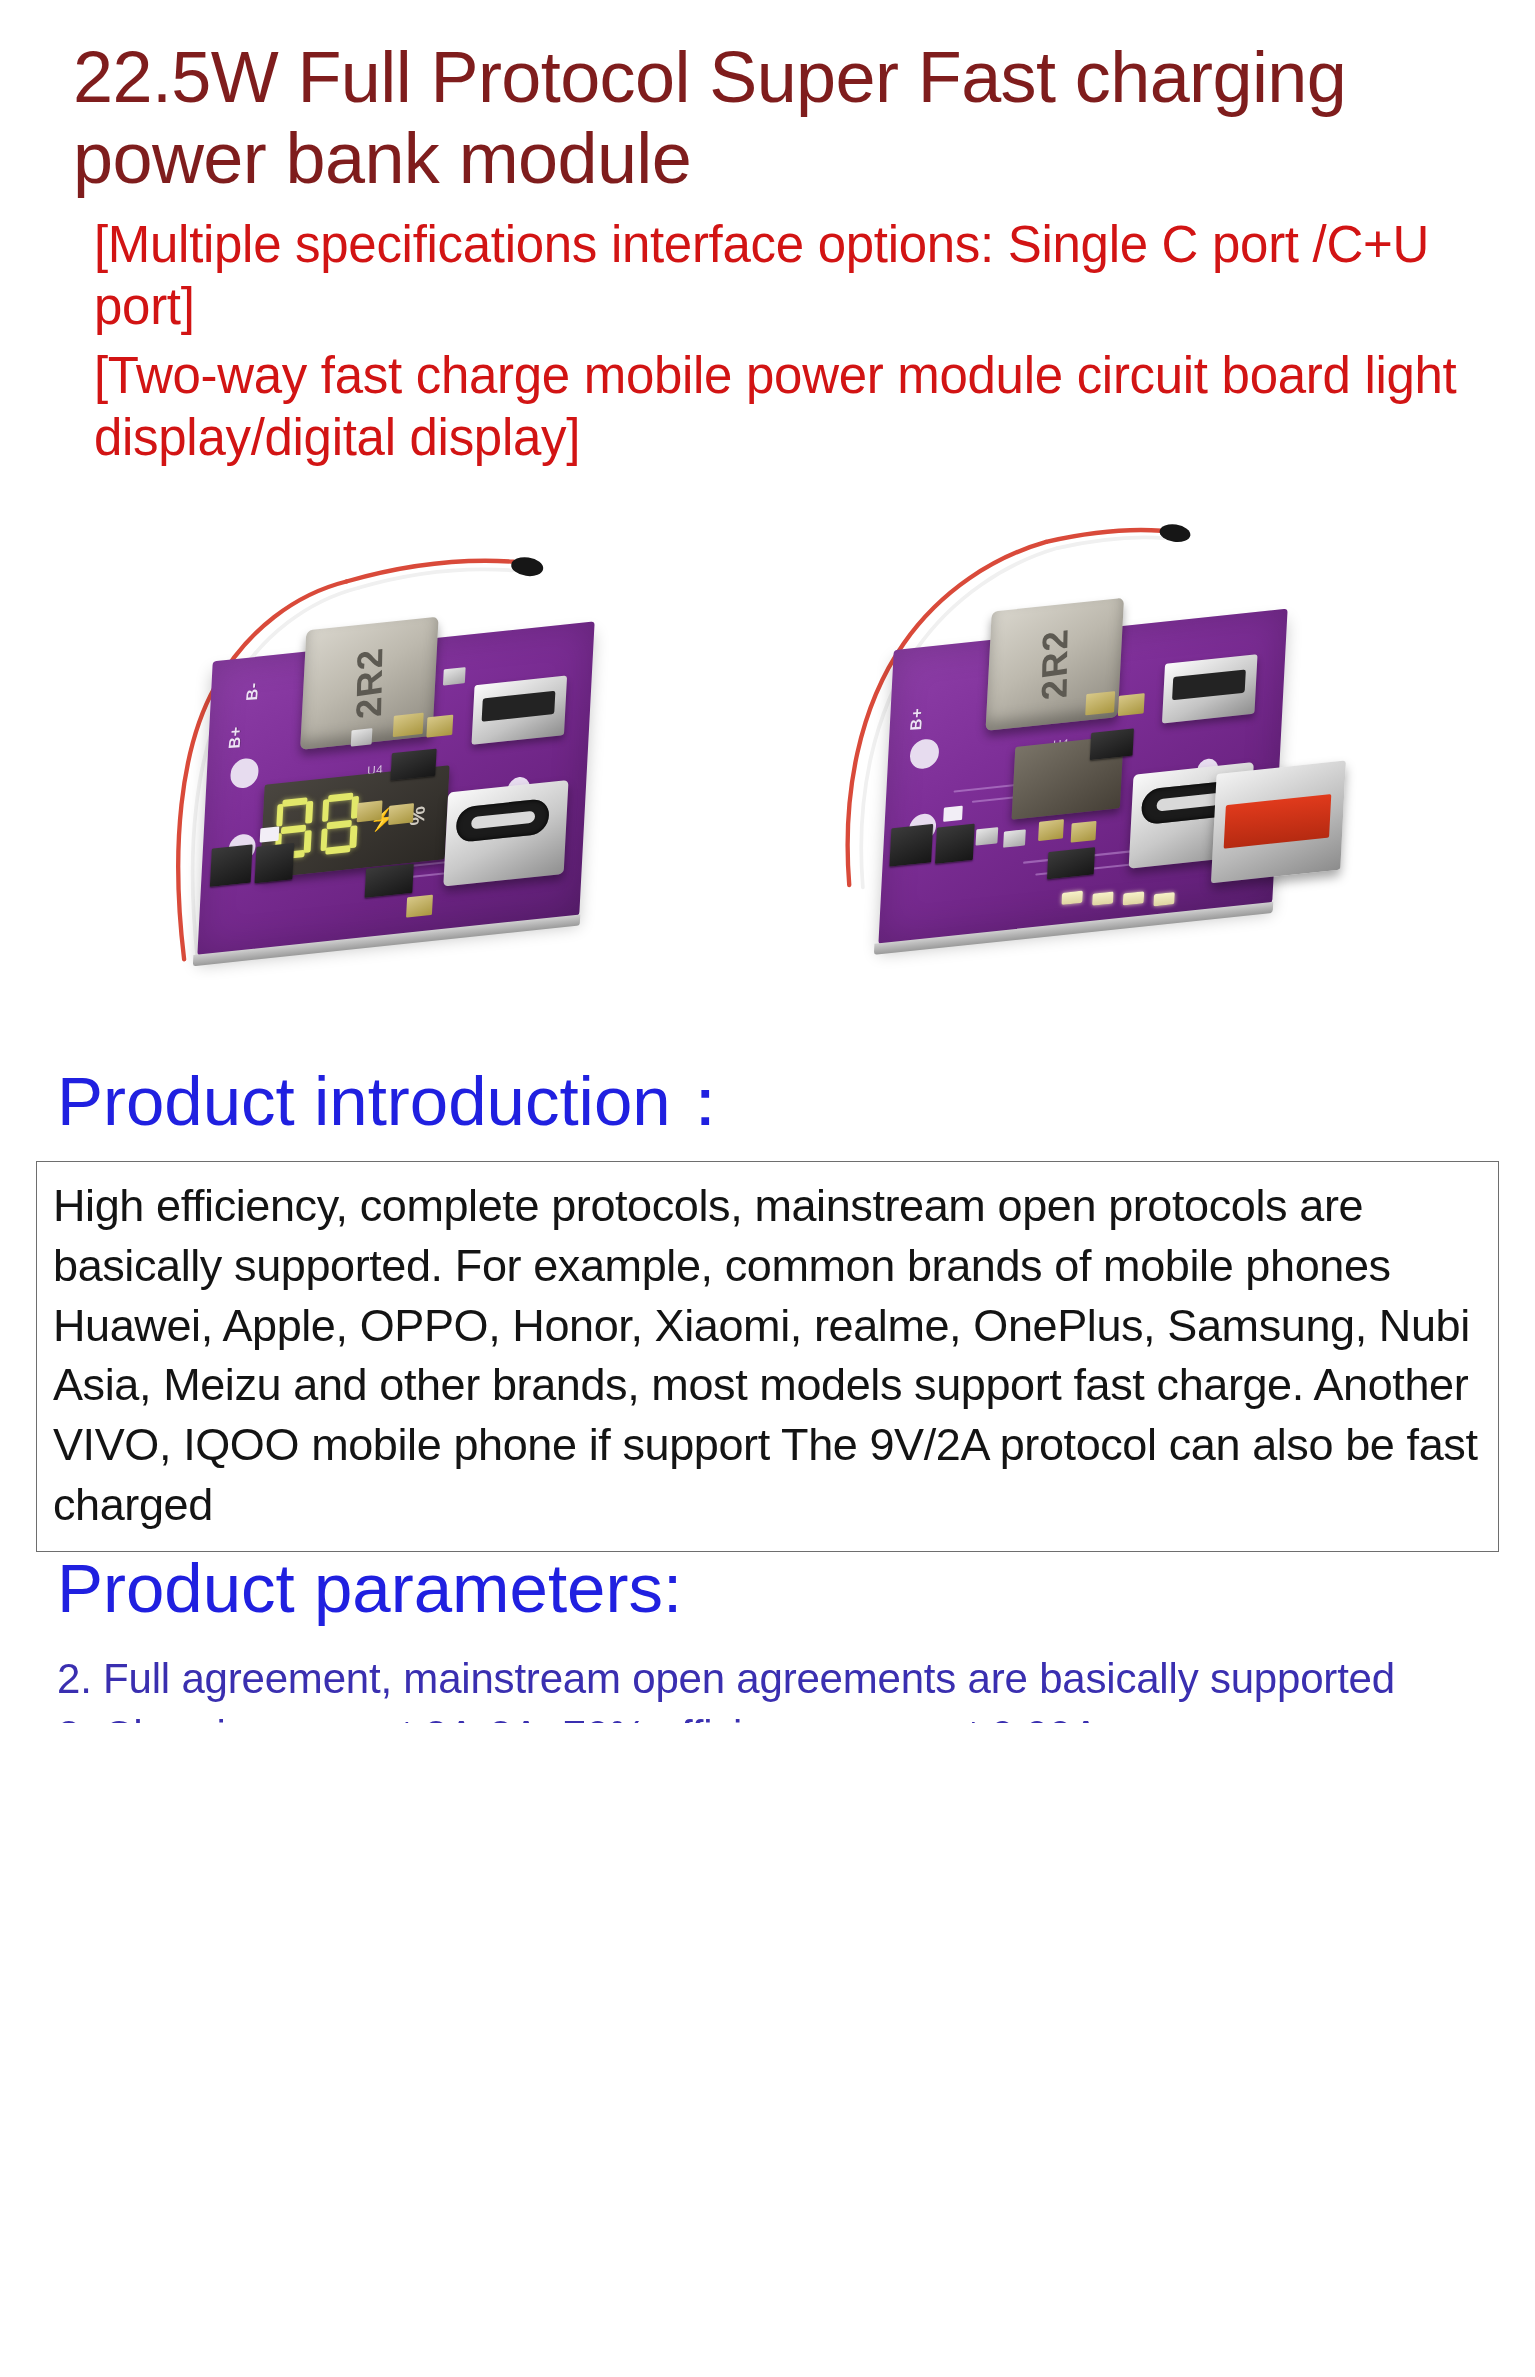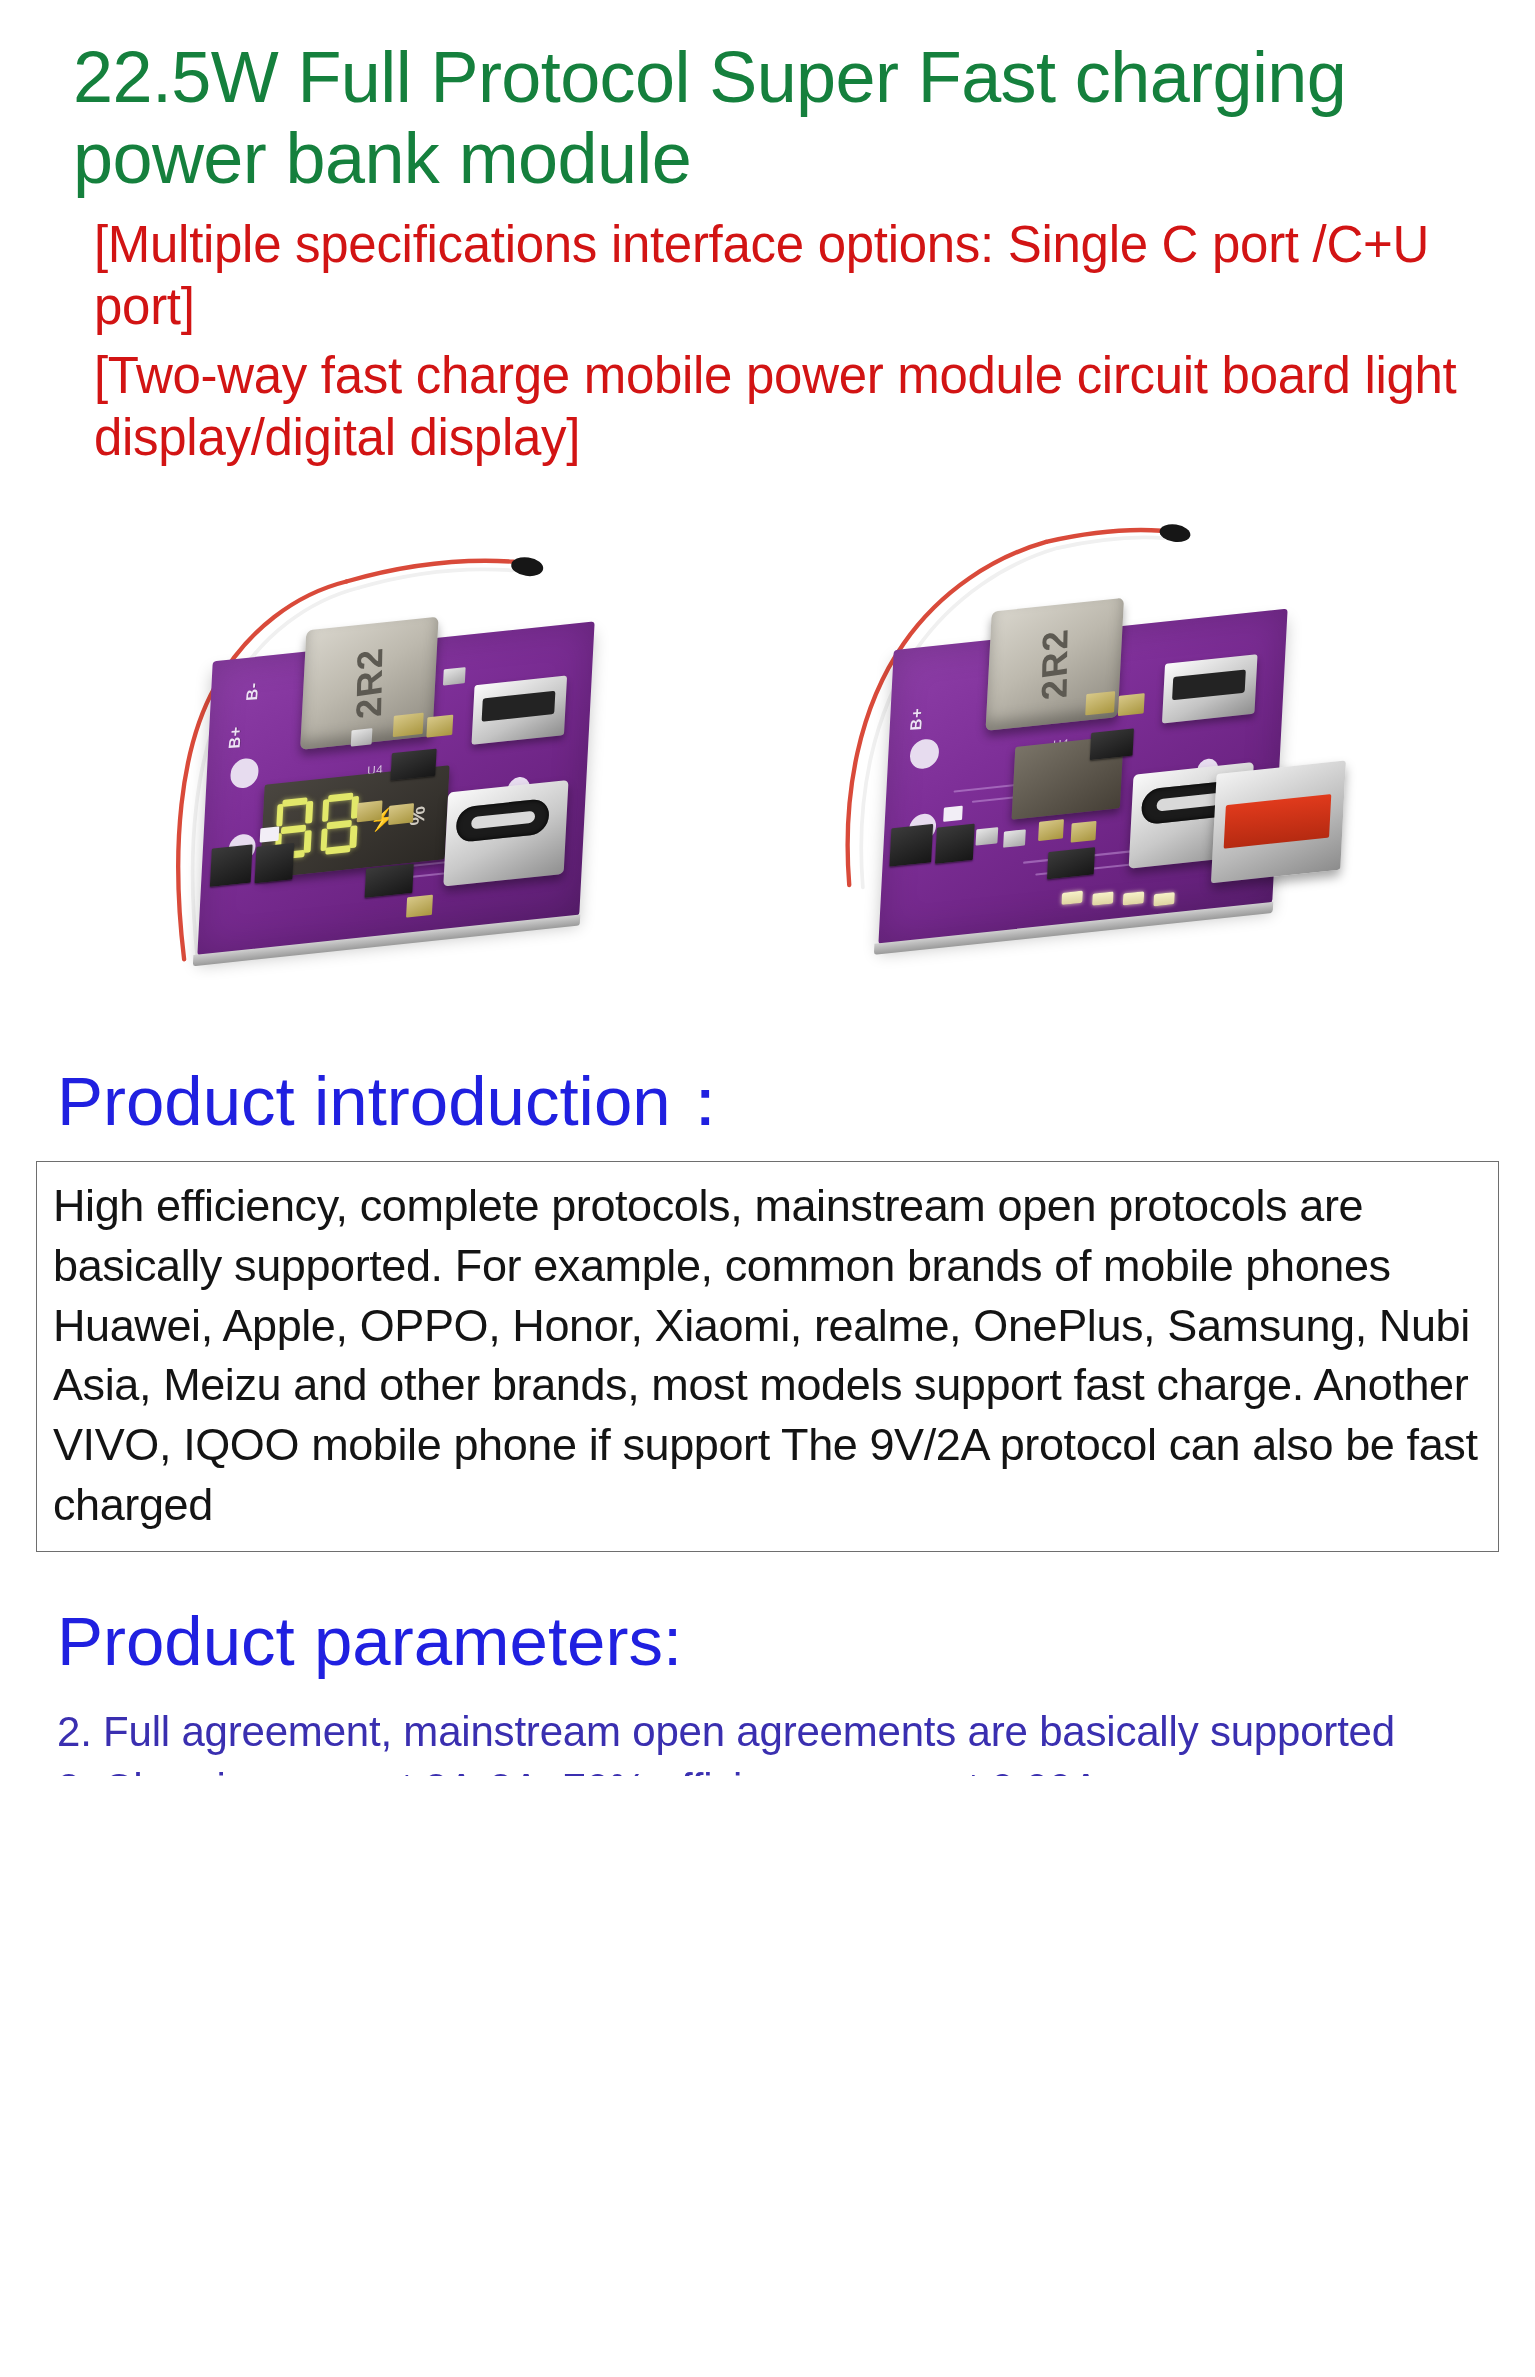--- a/index.html
+++ b/index.html
@@ -25,21 +25,21 @@
   }
 
   
   .title-block {
     padding-top: 37px;
     padding-left: 48px;
     padding-right: 25px;
   }
 
   .main-title {
-    color: #15803d;
+    color: #7f1d1d;
     font-size: 72px;
     line-height: 1.12;
     font-weight: 400;
     letter-spacing: -0.6px;
     white-space: pre-line;
   }
 
   .sub-block {
     padding-left: 69px;
     padding-top: 16px;
@@ -253,21 +253,21 @@
   }
   .intro-line {
     color: #141414;
     font-size: 45px;
     line-height: 1.33;
     font-weight: 400;
     letter-spacing: -0.4px;
   }
 
   
-  .params-heading { margin-top: 53px; margin-bottom: 25px; }
+  .params-heading { margin-bottom: 25px; }
 
   .param-list {
     padding-left: 32px;
     padding-right: 37px;
   }
   .param-item {
     color: #3a2fb0;
     font-size: 42px;
     line-height: 1.35;
     font-weight: 400;

